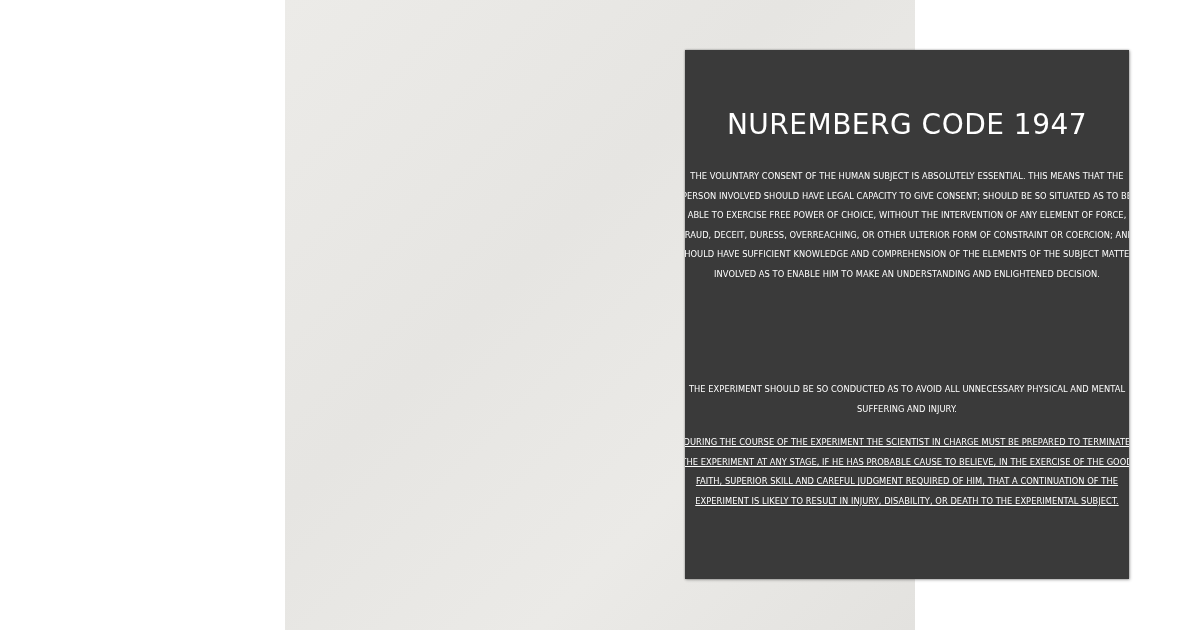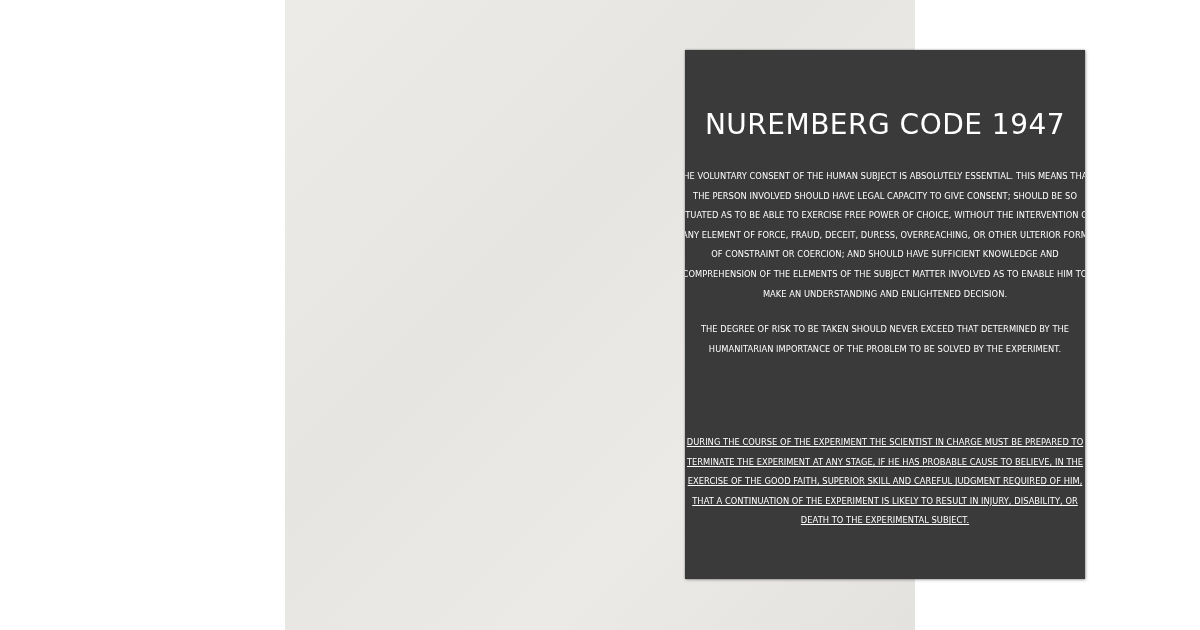--- a/index.html
+++ b/index.html
@@ -5,21 +5,21 @@
     html, body { margin: 0; padding: 0; }
     body {
       width: 1200px; height: 630px; background: #ffffff; position: relative; overflow: hidden;
       font-family: "DejaVu Sans", sans-serif;
     }
     .backdrop {
       position: absolute; left: 285px; top: 0; width: 630px; height: 630px;
       background: linear-gradient(135deg, #ecebe8 0%, #e6e5e2 40%, #ebeae7 70%, #e3e2df 100%);
     }
     .card {
-      position: absolute; left: 400px; top: 50px; width: 400px; height: 529px;
+      position: absolute; left: 400px; top: 50px; width: 444px; height: 529px;
       background: #3a3a3a;
       box-shadow: 0 0 2px rgba(0,0,0,0.35), 1px 1px 3px rgba(0,0,0,0.25);
       color: #ffffff; overflow: hidden;
     }
     .title {
       position: absolute; top: 58px; left: -10px; right: -10px; text-align: center;
       font-size: 28px; letter-spacing: 0.5px; white-space: nowrap;
     }
     .para {
       position: absolute; left: -8px; right: -8px; text-align: center;
@@ -30,16 +30,16 @@
     .p3 { top: 330px; }
     .p4 { top: 383px; text-decoration: underline; }
   </style>
 </head>
 <body>
 
 <div class="backdrop">
   <div class="card">
     <div class="title">NUREMBERG CODE 1947</div>
     <div class="para p1">THE VOLUNTARY CONSENT OF THE HUMAN SUBJECT IS ABSOLUTELY ESSENTIAL. THIS MEANS THAT THE PERSON INVOLVED SHOULD HAVE LEGAL CAPACITY TO GIVE CONSENT; SHOULD BE SO SITUATED AS TO BE ABLE TO EXERCISE FREE POWER OF CHOICE, WITHOUT THE INTERVENTION OF ANY ELEMENT OF FORCE, FRAUD, DECEIT, DURESS, OVERREACHING, OR OTHER ULTERIOR FORM OF CONSTRAINT OR COERCION; AND SHOULD HAVE SUFFICIENT KNOWLEDGE AND COMPREHENSION OF THE ELEMENTS OF THE SUBJECT MATTER INVOLVED AS TO ENABLE HIM TO MAKE AN UNDERSTANDING AND ENLIGHTENED DECISION.</div>
-    <div class="para p2">THE DEGREE OF RISK TO BE TAKEN SHOULD NEVER EXCEED THAT DETERMINED BY THE HUMANITARIAN IMPORTANCE OF THE PROBLEM TO BE SOLVED BY THE EXPERIMENT.</div>
+    <div class="para p3">THE EXPERIMENT SHOULD BE SO CONDUCTED AS TO AVOID ALL UNNECESSARY PHYSICAL AND MENTAL SUFFERING AND INJURY.</div>
     <div class="para p4">DURING THE COURSE OF THE EXPERIMENT THE SCIENTIST IN CHARGE MUST BE PREPARED TO TERMINATE THE EXPERIMENT AT ANY STAGE, IF HE HAS PROBABLE CAUSE TO BELIEVE, IN THE EXERCISE OF THE GOOD FAITH, SUPERIOR SKILL AND CAREFUL JUDGMENT REQUIRED OF HIM, THAT A CONTINUATION OF THE EXPERIMENT IS LIKELY TO RESULT IN INJURY, DISABILITY, OR DEATH TO THE EXPERIMENTAL SUBJECT.</div>
   </div>
 </div>
 
 </body></html>

